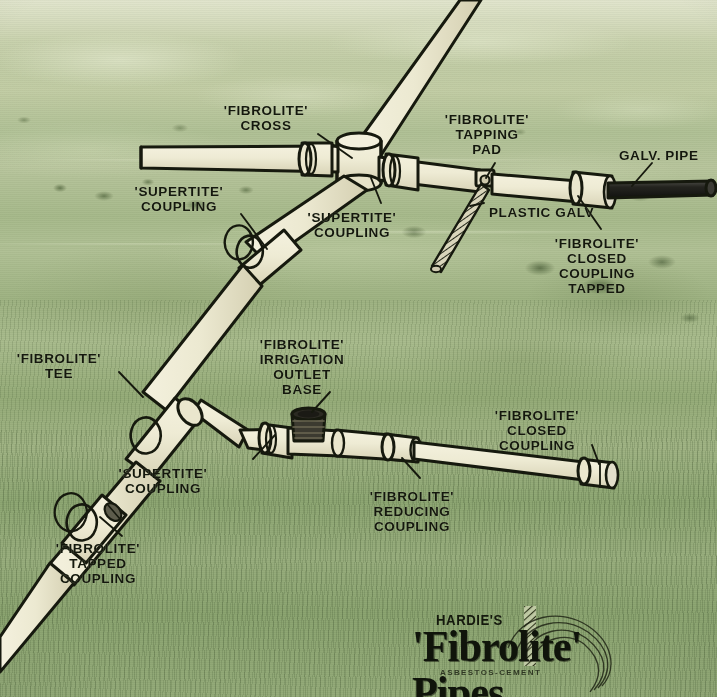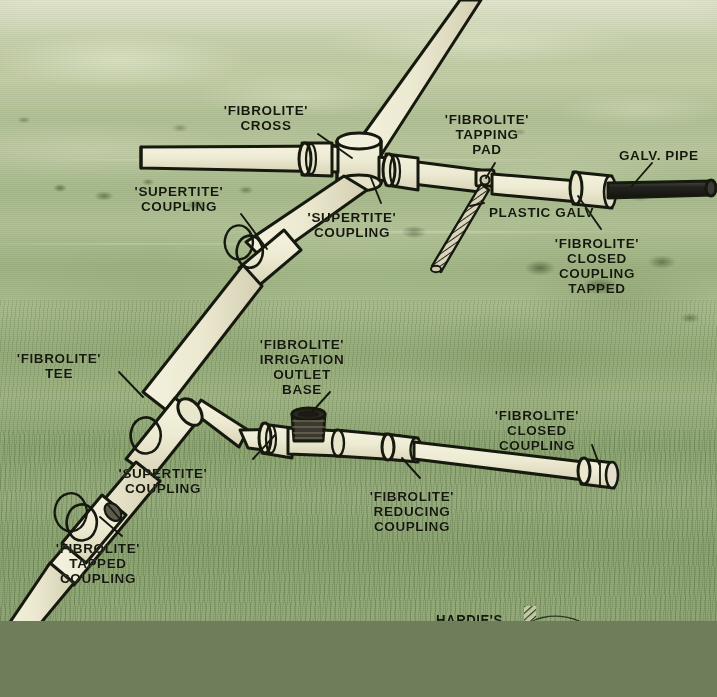--- a/index.html
+++ b/index.html
@@ -1,21 +1,21 @@
 <!DOCTYPE html>
 <html><head>
 <meta charset="utf-8">
 <title>Hardie's Fibrolite Pipes</title>
 <style>
   html,body{margin:0;padding:0;background:#6f7d5a;}
   body{font-family:"Liberation Sans",sans-serif;}
 
   #stage{
     position:relative;
-    width:717px;height:621px;
+    width:717px;height:697px;
     overflow:hidden;
     background:#f0abfc;
   }
 
   
   .photo{
     position:absolute;inset:0;
     background:
       
       linear-gradient(180deg,

